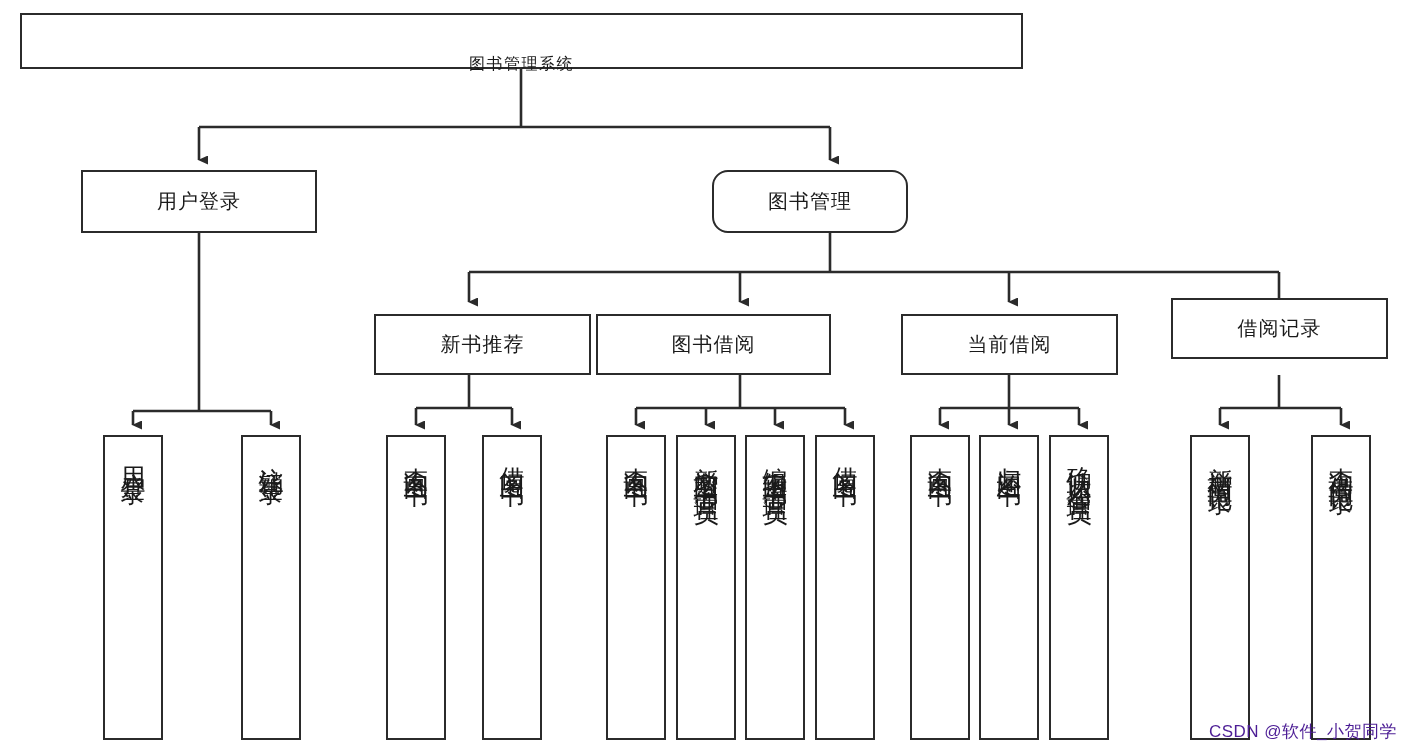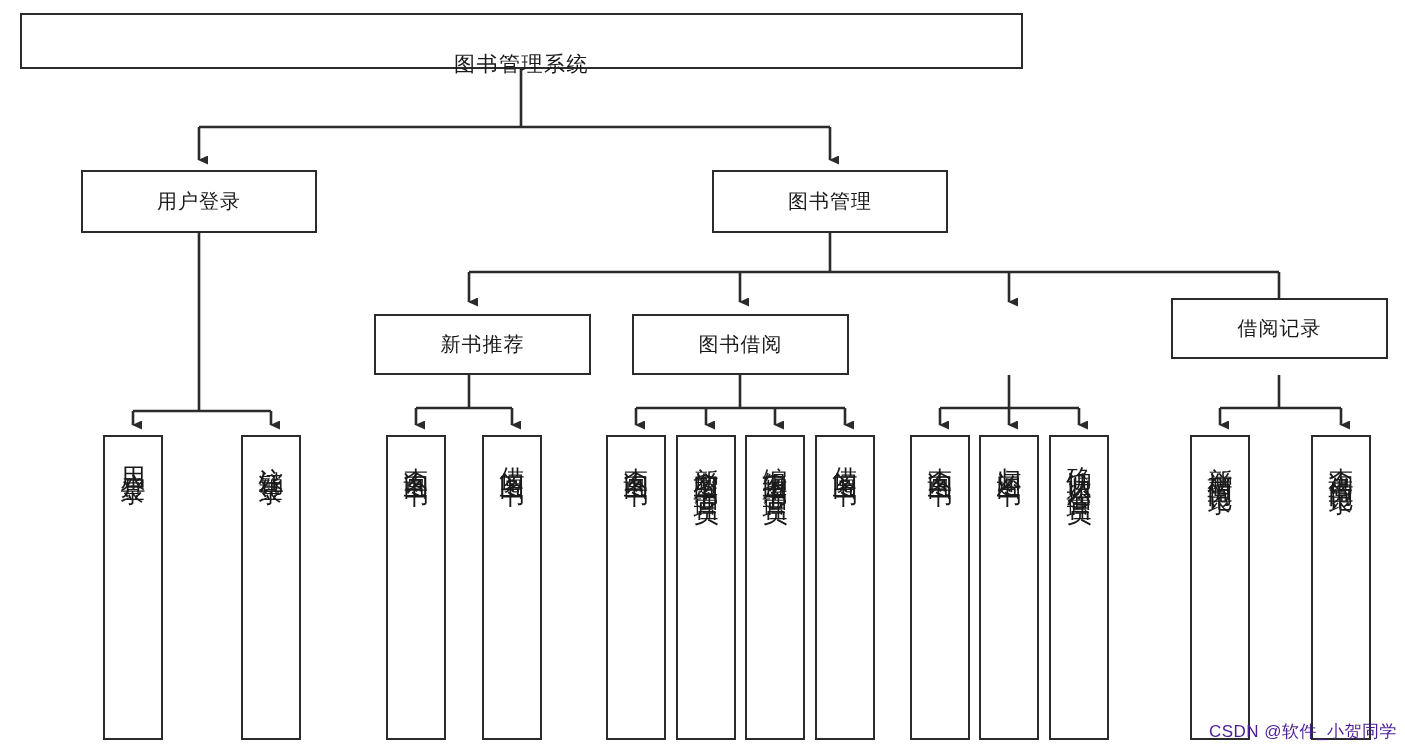--- a/index.html
+++ b/index.html
@@ -25,21 +25,21 @@
     z-index:2;
   }
   .node .lbl{
     display:block;
     text-align:center;
     line-height:1.18;
     white-space:nowrap;
   }
   
   .node.h .lbl{font-size:20px;letter-spacing:1px;}
-  .node.root .lbl{font-size:21px;letter-spacing:1.5px;margin-top:47px;}
+  .node.root .lbl{font-size:16px;letter-spacing:1.5px;margin-top:47px;}
 
   
   .node.v{
     align-items:flex-start;
     padding-top:10px;
   }
   .node.v .lbl{
     writing-mode:vertical-rl;
     text-orientation:upright;
     font-size:25px;
@@ -114,29 +114,32 @@
     </g>
   </svg>
 
   <div class="node h root" style="left:20px;top:13px;width:1003px;height:56px;">
     <span class="lbl">图书管理系统</span>
   </div>
 
   <div class="node h" style="left:81px;top:170px;width:236px;height:63px;">
     <span class="lbl">用户登录</span>
   </div>
-  <div class="node h" style="left:712px;top:170px;width:236px;height:63px;">
+  <div class="node h" style="left:712px;top:170px;width:196px;height:63px;border-radius:16px;">
     <span class="lbl">图书管理</span>
   </div>
 
   <div class="node h" style="left:374px;top:314px;width:217px;height:61px;">
     <span class="lbl">新书推荐</span>
   </div>
-  <div class="node h" style="left:632px;top:314px;width:217px;height:61px;">
+  <div class="node h" style="left:596px;top:314px;width:235px;height:61px;">
     <span class="lbl">图书借阅</span>
+  </div>
+  <div class="node h" style="left:901px;top:314px;width:217px;height:61px;">
+    <span class="lbl">当前借阅</span>
   </div>
   <div class="node h" style="left:1171px;top:298px;width:217px;height:61px;">
     <span class="lbl">借阅记录</span>
   </div>
 
   <div class="node v" style="left:103px;top:435px;width:60px;height:305px;">
     <span class="lbl">用户登录</span>
   </div>
   <div class="node v" style="left:241px;top:435px;width:60px;height:305px;">
     <span class="lbl">注销登录</span>

